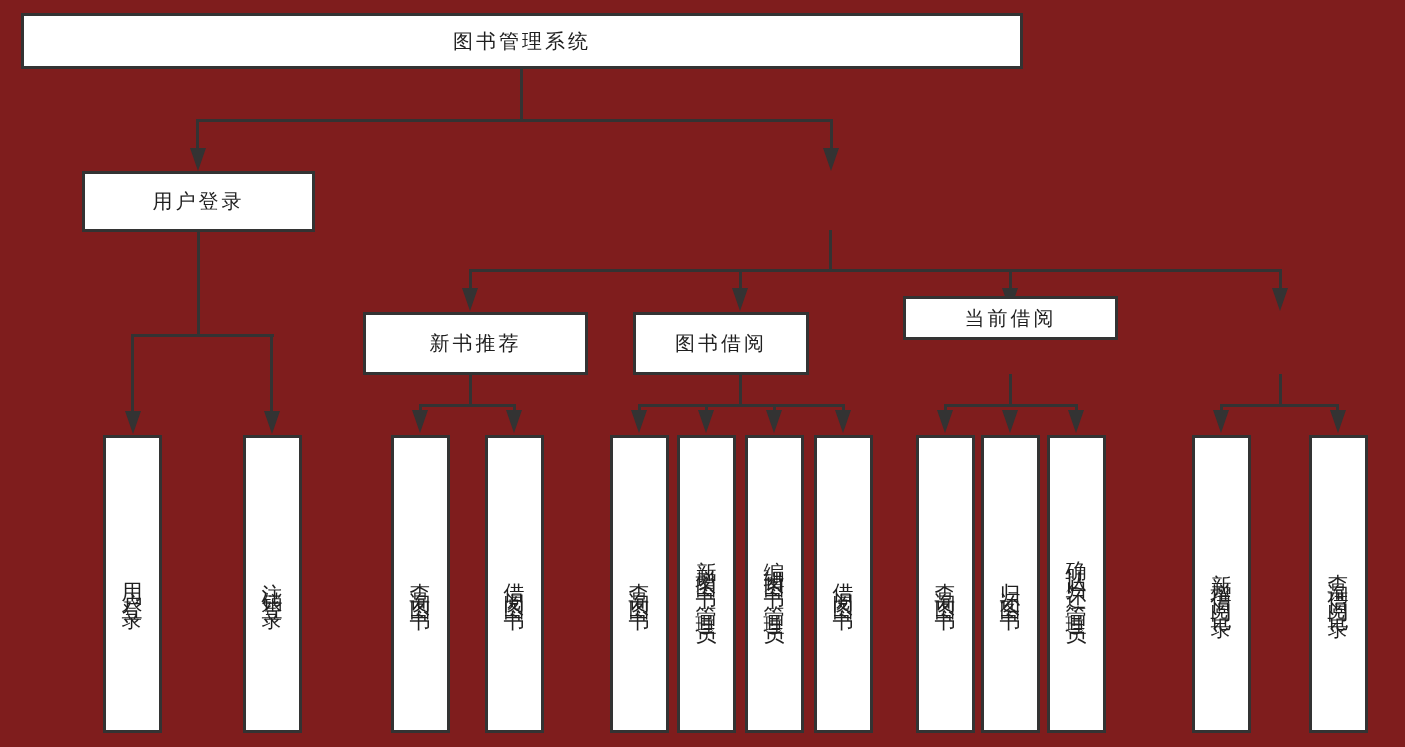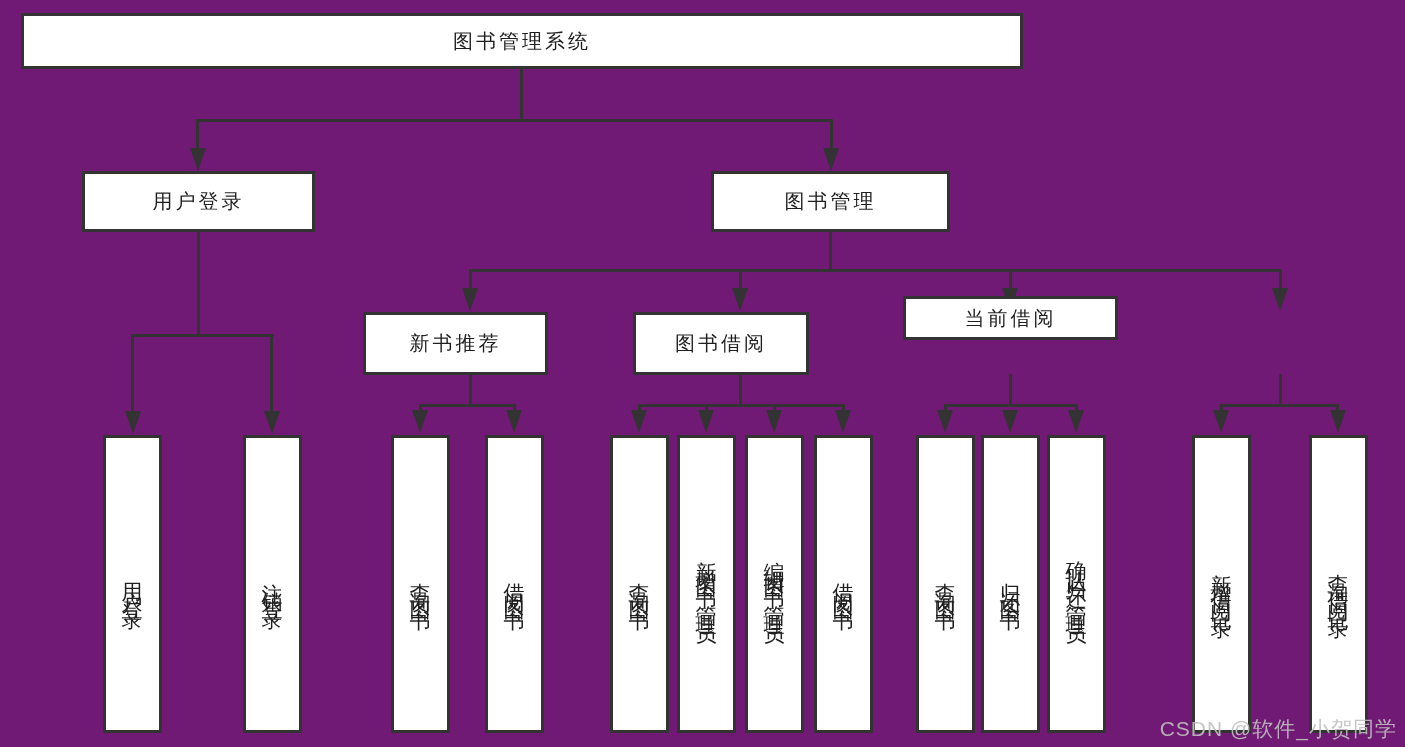--- a/index.html
+++ b/index.html
@@ -1,20 +1,20 @@
 <!DOCTYPE html>
 <html><head>
 <meta charset="utf-8">
 <style>
   html, body { margin: 0; padding: 0; background: #ffffff; }
   .canvas {
     position: relative;
     width: 1405px;
     height: 747px;
-    background: #701a75;
+    background: #7f1d1d;
     font-family: "Liberation Sans", sans-serif;
     color: #1f1f1f;
     overflow: hidden;
   }
   .box {
     position: absolute;
     box-sizing: border-box;
     background: #ffffff;
     border: 3px solid #333333;
     display: flex;
@@ -59,41 +59,40 @@
   <div class="box hbox" style="left:21px; top:13px; width:1002px; height:56px;">图书管理系统</div>
 
   <div class="line vline" style="left:520px; top:68px; height:54px;"></div>
   <div class="line hline" style="left:196px; top:119px; width:637px;"></div>
   <div class="line vline" style="left:196px; top:119px; height:34px;"></div>
   <div class="line vline" style="left:830px; top:119px; height:34px;"></div>
   <div class="arr" style="left:190px; top:148px;"></div>
   <div class="arr" style="left:823px; top:148px;"></div>
 
   <div class="box hbox" style="left:82px; top:171px; width:233px; height:61px;">用户登录</div>
-  <div class="box hbox" style="left:711px; top:171px; width:239px; height:61px;">图书管理</div>
 
   <div class="line vline" style="left:197px; top:230px; height:107px;"></div>
   <div class="line hline" style="left:131px; top:334px; width:143px;"></div>
   <div class="line vline" style="left:131px; top:334px; height:80px;"></div>
   <div class="line vline" style="left:270px; top:334px; height:80px;"></div>
   <div class="arr" style="left:125px; top:411px;"></div>
   <div class="arr" style="left:264px; top:411px;"></div>
 
   <div class="line vline" style="left:829px; top:230px; height:42px;"></div>
   <div class="line hline" style="left:469px; top:269px; width:813px;"></div>
   <div class="line vline" style="left:469px; top:269px; height:23px;"></div>
   <div class="line vline" style="left:739px; top:269px; height:23px;"></div>
   <div class="line vline" style="left:1009px; top:269px; height:23px;"></div>
   <div class="line vline" style="left:1279px; top:269px; height:23px;"></div>
   <div class="arr" style="left:462px; top:288px;"></div>
   <div class="arr" style="left:732px; top:288px;"></div>
   <div class="arr" style="left:1002px; top:288px;"></div>
   <div class="arr" style="left:1272px; top:288px;"></div>
 
-  <div class="box hbox" style="left:363px; top:312px; width:185px; height:63px;">新书推荐</div>
+  <div class="box hbox" style="left:363px; top:312px; width:225px; height:63px;">新书推荐</div>
   <div class="box hbox" style="left:633px; top:312px; width:176px; height:63px;">图书借阅</div>
   <div class="box hbox" style="left:903px; top:296px; width:215px; height:44px;">当前借阅</div>
 
   <div class="line vline" style="left:469px; top:374px; height:33px;"></div>
   <div class="line hline" style="left:419px; top:404px; width:97px;"></div>
   <div class="line vline" style="left:419px; top:404px; height:10px;"></div>
   <div class="line vline" style="left:513px; top:404px; height:10px;"></div>
   <div class="arr" style="left:412px; top:410px;"></div>
   <div class="arr" style="left:506px; top:410px;"></div>
 
@@ -134,15 +133,14 @@
   <div class="box vbox" style="left:745px; top:435px; width:59px; height:298px;">编辑图书（管理员）</div>
   <div class="box vbox" style="left:814px; top:435px; width:59px; height:298px;">借阅图书</div>
 
   <div class="box vbox" style="left:916px; top:435px; width:59px; height:298px;">查询图书</div>
   <div class="box vbox" style="left:981px; top:435px; width:59px; height:298px;">归还图书</div>
   <div class="box vbox" style="left:1047px; top:435px; width:59px; height:298px;">确认归还（管理员）</div>
 
   <div class="box vbox" style="left:1192px; top:435px; width:59px; height:298px;">新增借阅记录</div>
   <div class="box vbox" style="left:1309px; top:435px; width:59px; height:298px;">查询借阅记录</div>
 
-  <div class="watermark">CSDN @软件_小贺同学</div>
 
 </div>
 
 </body></html>

